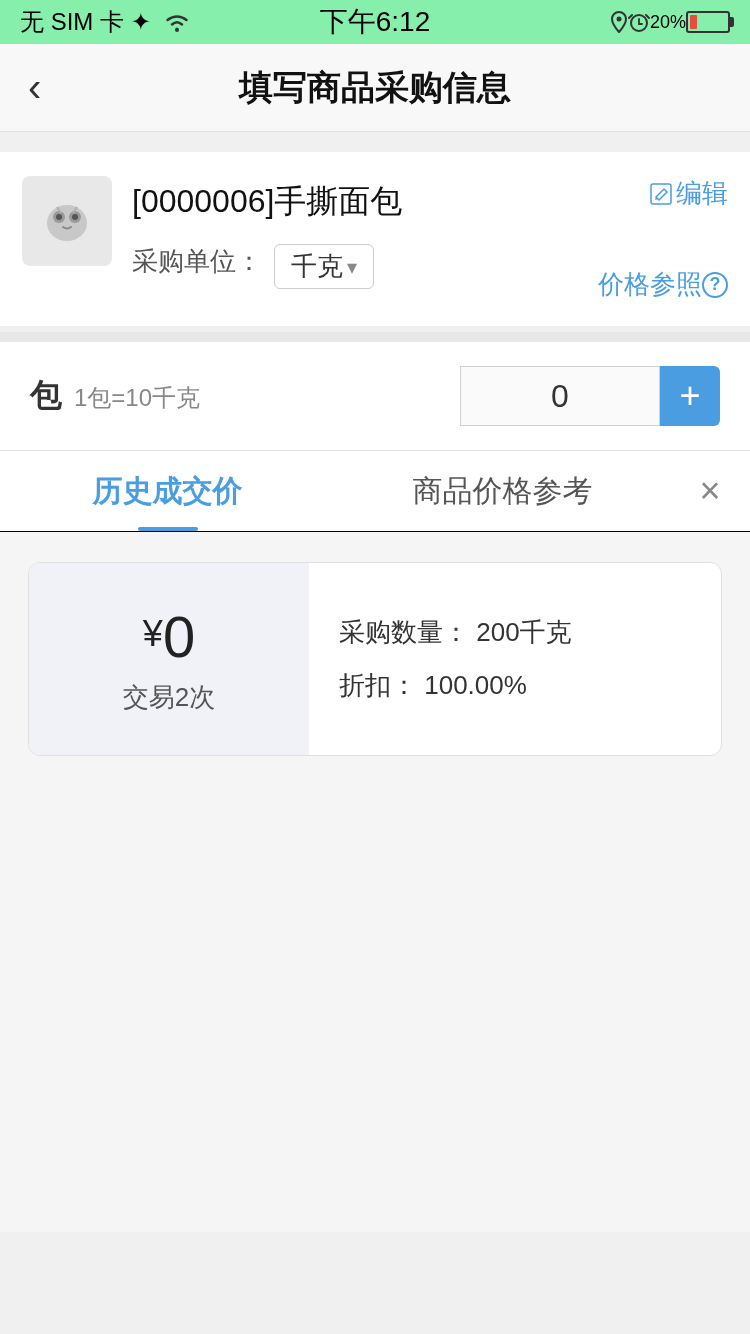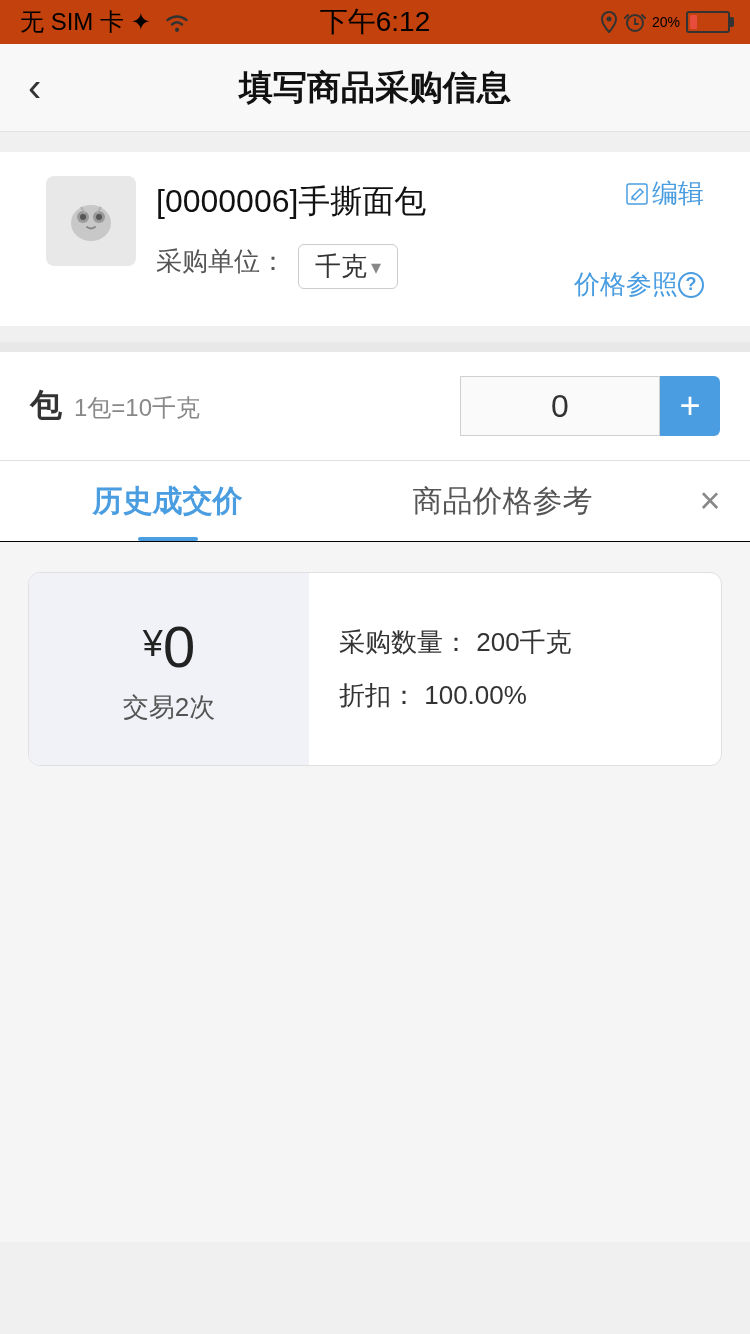--- a/index.html
+++ b/index.html
@@ -9,21 +9,21 @@
       min-height: 1334px;
       font-family: -apple-system, "PingFang SC", "Helvetica Neue", Arial, sans-serif;
       background: #f0f0f0;
       overflow-x: hidden;
     }
 
     
     .status-bar {
       width: 750px;
       height: 44px;
-      background: #c2410c;
+      background: #86efac;
       display: flex;
       align-items: center;
       justify-content: space-between;
       padding: 0 20px;
       font-size: 26px;
       font-weight: 500;
     }
     .status-left {
       display: flex;
       align-items: center;
@@ -33,22 +33,21 @@
     .status-center {
       font-size: 28px;
       font-weight: 500;
       position: absolute;
       left: 50%;
       transform: translateX(-50%);
     }
     .status-right {
       display: flex;
       align-items: center;
-      gap: 6px;
-      font-size: 14px;
+      font-size: 18px;
     }
     .battery-icon {
       width: 44px;
       height: 22px;
       border: 2px solid #333;
       border-radius: 3px;
       position: relative;
       display: inline-flex;
       align-items: center;
       padding: 2px;
@@ -91,22 +90,22 @@
     }
     .header-title {
       font-size: 34px;
       font-weight: 600;
       color: #111;
     }
 
     
     .product-card {
       background: #fff;
-      margin: 20px 0 16px 0;
-      padding: 24px 46px;
+      margin: 20px 0 6px 0;
+      padding: 24px 22px;
       display: flex;
       flex-direction: column;
     }
     .product-top-row {
       display: flex;
       align-items: flex-start;
       justify-content: space-between;
     }
     .product-left {
       display: flex;

